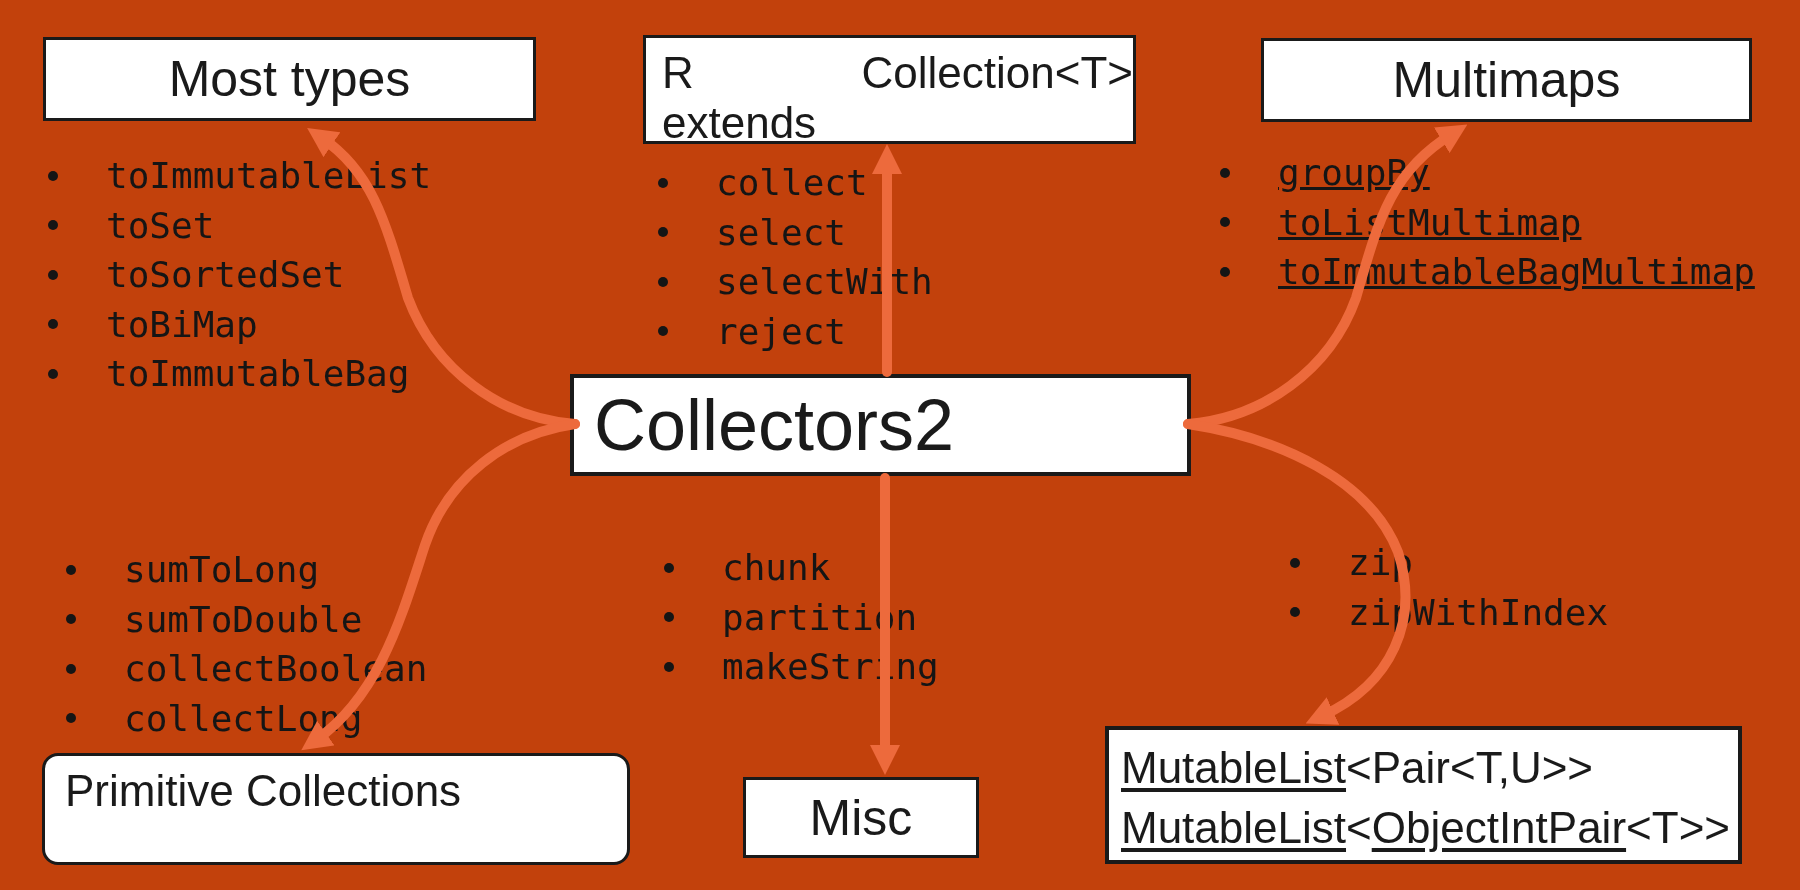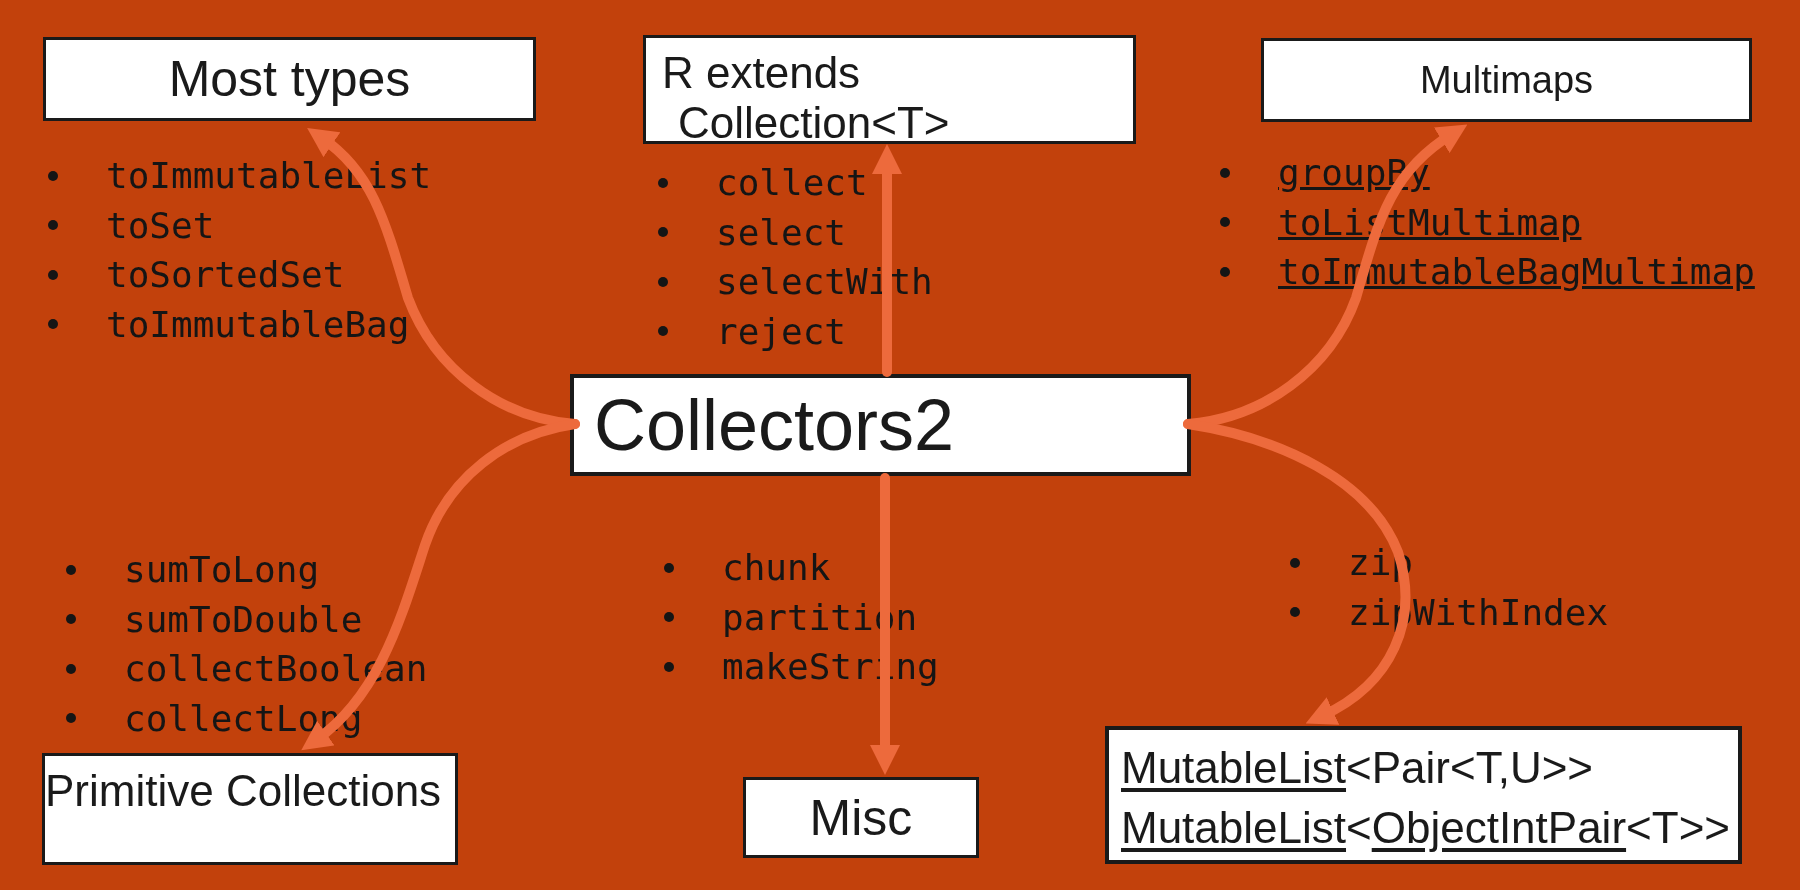--- a/index.html
+++ b/index.html
@@ -6,28 +6,28 @@
   .canvas{
     position:relative;width:1800px;height:890px;background:#c2410c;
     font-family:"Liberation Sans",sans-serif;color:#1a1a1a;overflow:hidden;
   }
   .box{
     position:absolute;background:#ffffff;border:3px solid #1a1a1a;box-sizing:border-box;
     display:flex;align-items:center;justify-content:center;
   }
   .box-most      {left:43px;  top:37px;  width:493px; height:84px;  font-size:50px;}
   .box-rextends  {left:643px; top:35px;  width:493px; height:109px; font-size:44px;
-                  flex-direction:column;align-items:flex-start;justify-content:flex-start;
+                  flex-direction:row;align-items:flex-start;justify-content:flex-start;
                   padding:10px 0 0 16px;line-height:50px;}
   .box-rextends .line2{margin-left:16px;}
-  .box-multimaps {left:1261px;top:38px;  width:491px; height:84px;  font-size:38px;}
+  .box-multimaps {left:1261px;top:38px;  width:491px; height:84px;  font-size:50px;}
   .box-collectors{left:570px; top:374px; width:621px; height:102px; font-size:72px;
                   border-width:4px;justify-content:flex-start;padding-left:20px;}
-  .box-primitive {left:42px;  top:753px; width:416px; height:112px; font-size:44px;
-                  align-items:flex-start;justify-content:flex-start;padding:10px 0 0 0;}
+  .box-primitive {left:42px;  top:753px; width:588px; height:112px; font-size:44px;
+                  align-items:flex-start;justify-content:flex-start;padding:10px 0 0 20px;border-radius:16px;}
   .box-misc      {left:743px; top:777px; width:236px; height:81px;  font-size:50px;}
   .box-pairs     {left:1105px;top:726px; width:637px; height:138px; font-size:44px;
                   border-width:4px;flex-direction:column;align-items:flex-start;
                   justify-content:flex-start;padding:8px 0 0 12px;line-height:60px;}
   .wavy{
     text-decoration-line:underline;text-decoration-style:wavy;
     text-decoration-color:#e87b72;text-decoration-thickness:2px;text-underline-offset:5px;text-decoration:underline;
   }
   .list{position:absolute;font-family:"DejaVu Sans Mono",monospace;font-size:36px;color:#151515;}
   .row{display:flex;align-items:center;height:49.5px;}
@@ -87,20 +87,24 @@
     <div class="row">
         <span class="dot"></span>
         <span>toSet</span>
       </div>
     <div class="row">
         <span class="dot"></span>
         <span>toSortedSet</span>
       </div>
     <div class="row">
         <span class="dot"></span>
+        <span>toBiMap</span>
+      </div>
+    <div class="row">
+        <span class="dot"></span>
         <span>toImmutableBag</span>
       </div>
   </div>
 
   <div class="list list-collection">
     <div class="row">
         <span class="dot"></span>
         <span>collect</span>
       </div>
     <div class="row">

